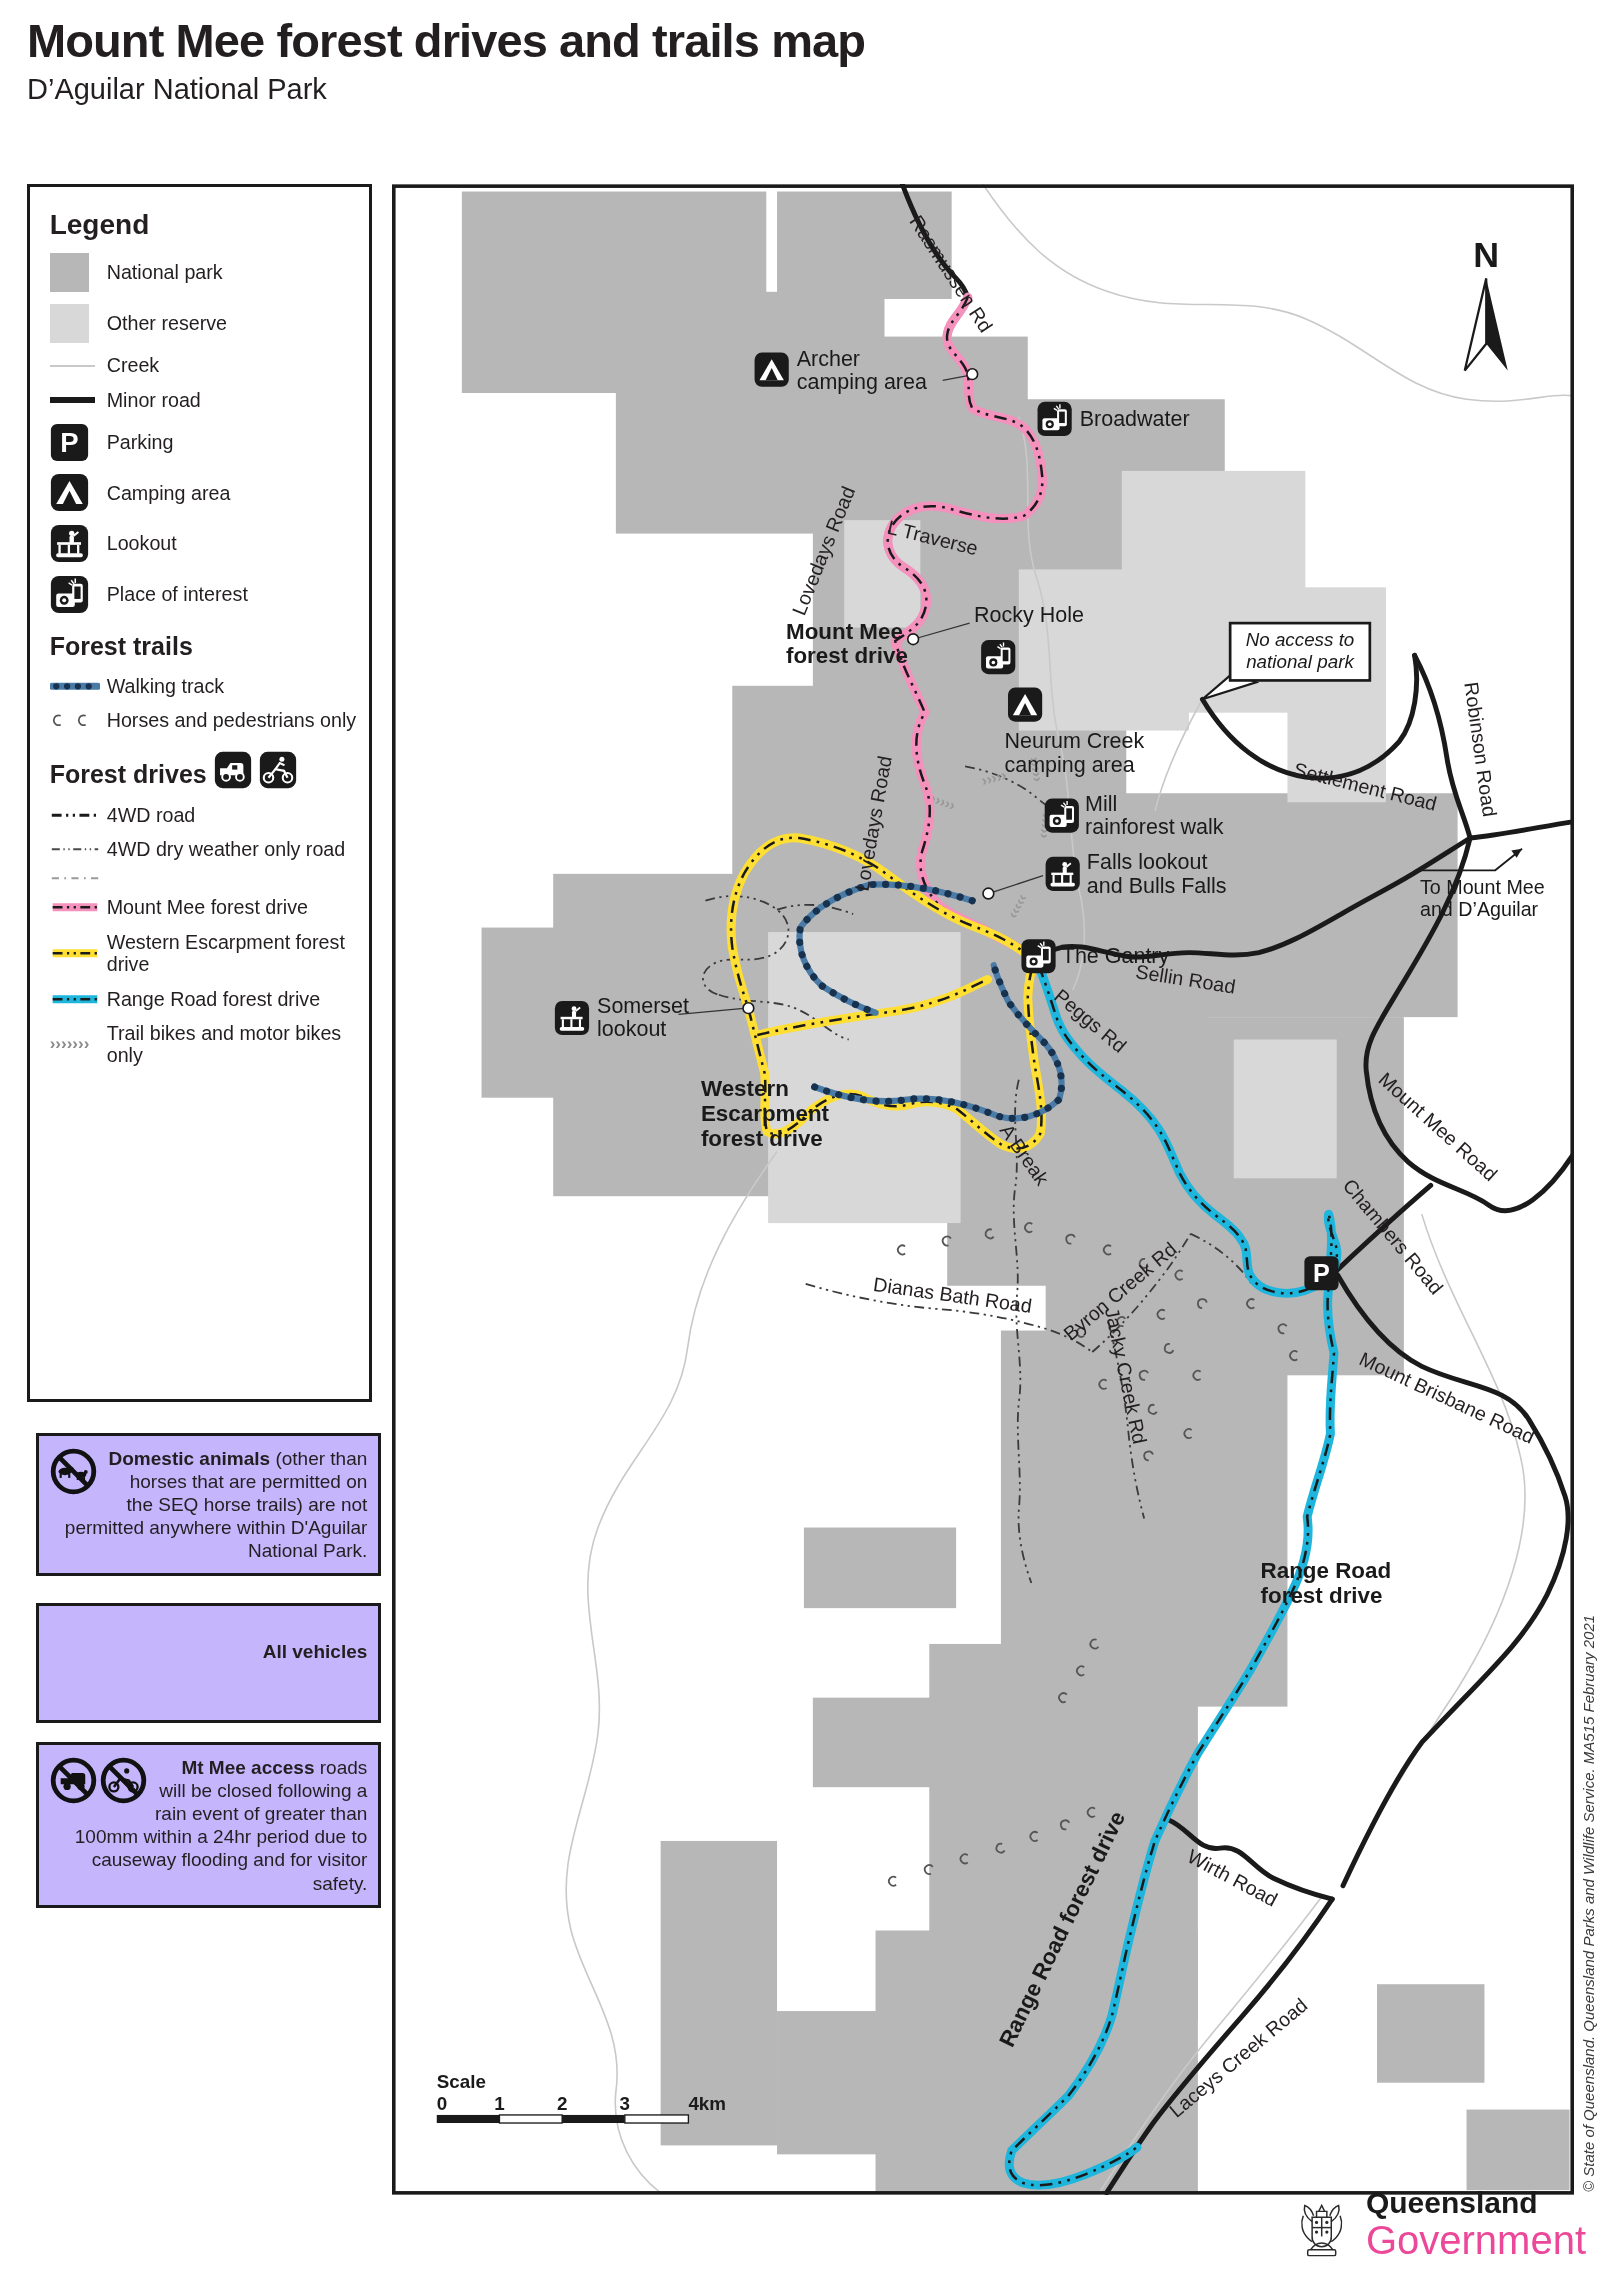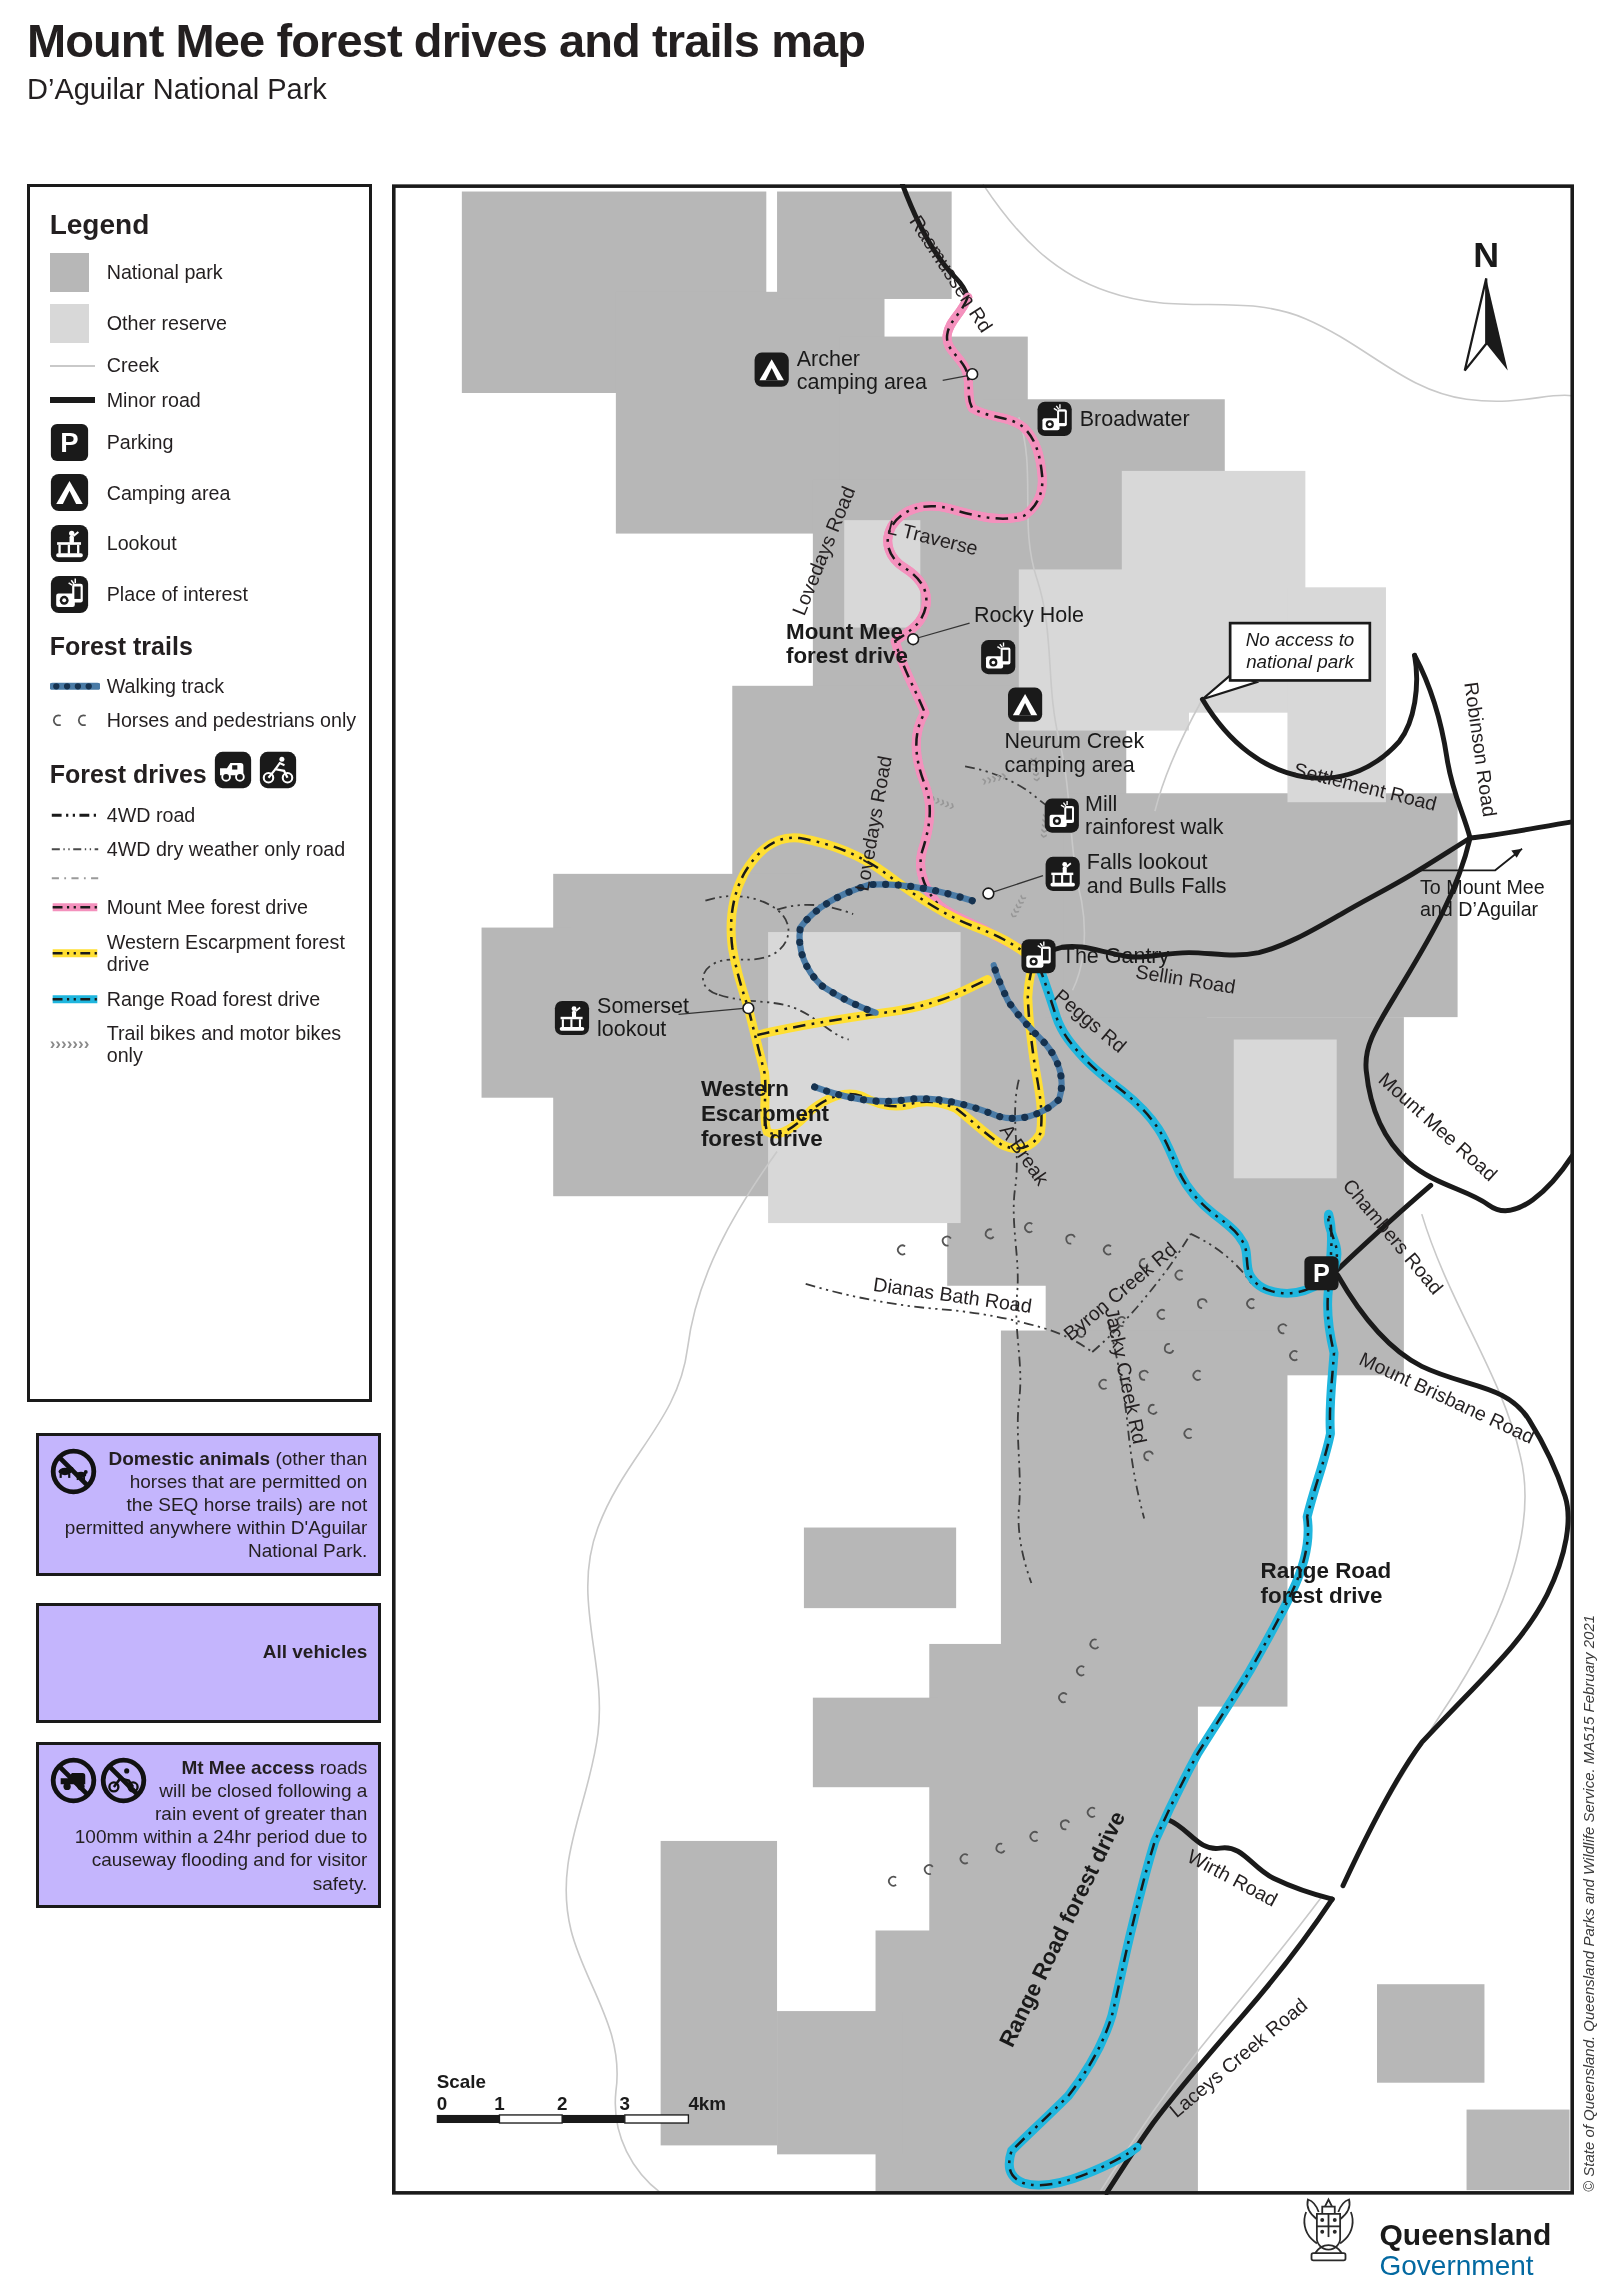--- a/index.html
+++ b/index.html
@@ -42,23 +42,23 @@
   svg text{font-family:"Liberation Sans", sans-serif;}
   .rd-lbl{font-size:22px;fill:#231f20;}
   .poi-lbl{font-size:24px;fill:#1a1a1a;}
   .bold-lbl{font-size:25px;font-weight:bold;fill:#1a1a1a;}
   .small-it{font-size:21px;font-style:italic;fill:#1a1a1a;}
 
   .copyright{
     position:absolute;left:1580px;top:2192px;transform:rotate(-90deg);transform-origin:0 0;
     font-size:15px;font-style:italic;color:#3a3a3a;white-space:nowrap;width:1075px;
   }
-  .gov-logo{position:absolute;left:1290px;top:2187px;width:296px;display:flex;align-items:flex-end;gap:12.5px;}
+  .gov-logo{position:absolute;left:1290px;top:2187px;width:296px;display:flex;align-items:flex-start;gap:12.5px;}
   .gov-text div.l1{font-size:30px;font-weight:bold;color:#1a1a1a;line-height:1.05;}
-  .gov-text div.l2{font-size:28px;color:#0369a1;line-height:1.05;}
+  .gov-text div.l2{font-size:40px;color:#ec4899;line-height:1.05;}
 </style>
 </head>
 <body>
 
 <svg width="0" height="0" style="position:absolute">
   <defs>
     <symbol id="ic-camp" viewBox="0 0 44 44">
       <rect x="1" y="1" width="42" height="42" rx="9" fill="#1a1a1a"></rect>
       <path d="M22 9 L7 35 L37 35 Z" fill="#fff"></path>
       <path d="M22 20 L14.5 35 L29.5 35 Z" fill="#1a1a1a"></path>

